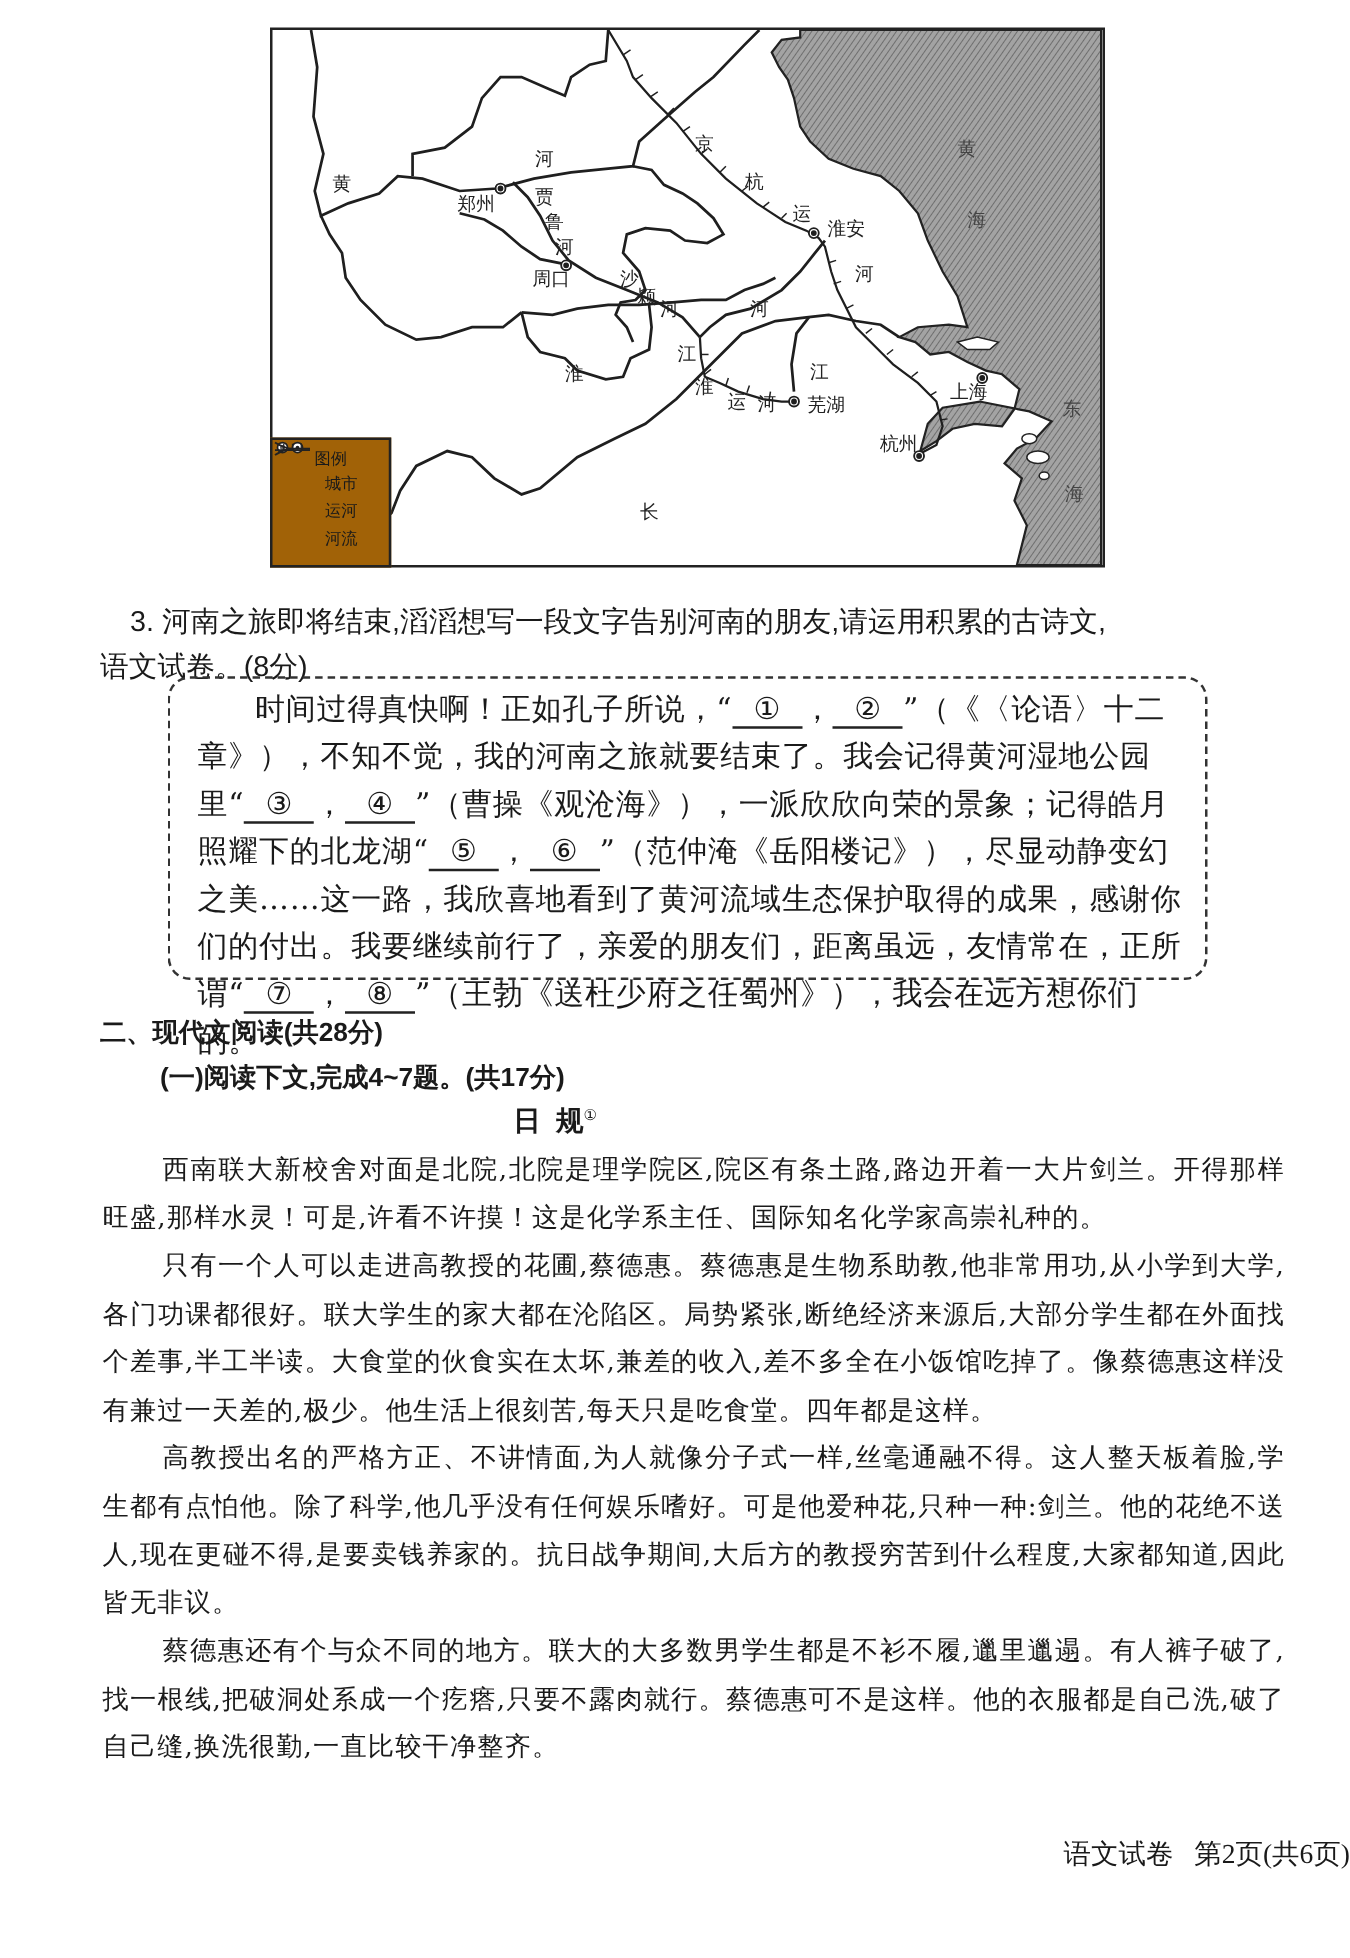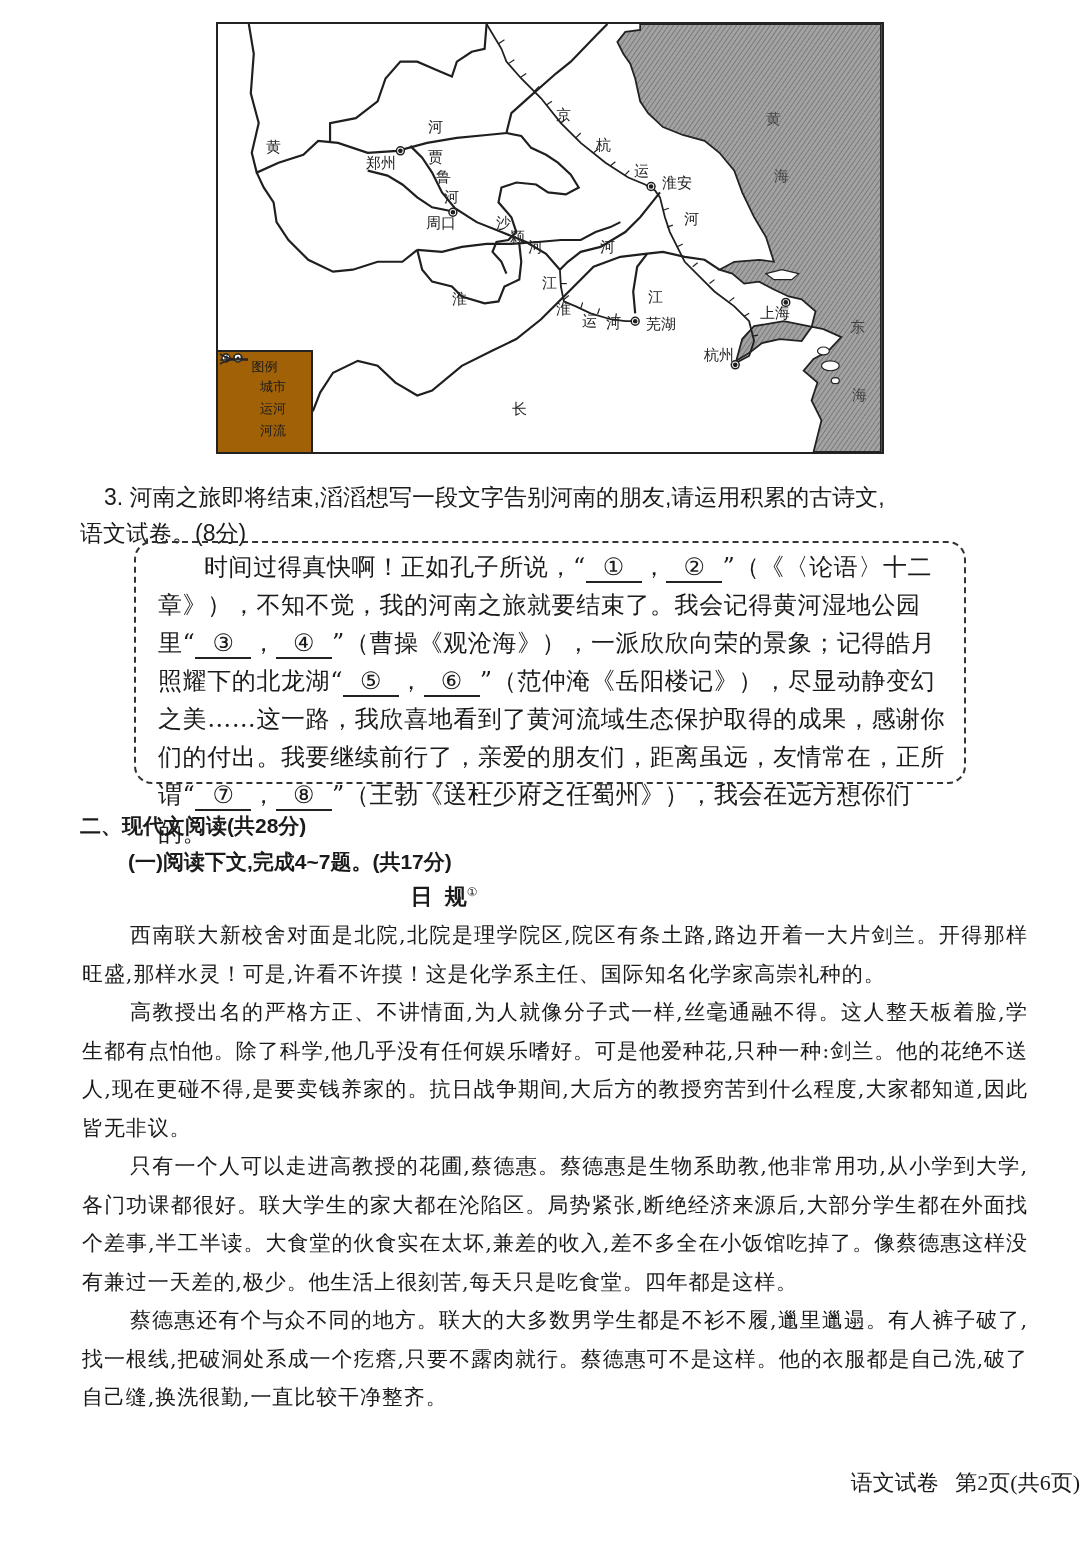--- a/index.html
+++ b/index.html
@@ -228,20 +228,20 @@
 </div>
 
 <div class="section-h">二、现代文阅读(共28分)</div>
 <div class="sub-h">(一)阅读下文,完成4~7题。(共17分)</div>
 <div class="article-title">
   <span style="white-space:pre">日  规</span><sup>①</sup>
 </div>
 
 <div class="article">
   <p>西南联大新校舍对面是北院,北院是理学院区,院区有条土路,路边开着一大片剑兰。开得那样旺盛,那样水灵！可是,许看不许摸！这是化学系主任、国际知名化学家高崇礼种的。</p>
+  <p>只有一个人可以走进高教授的花圃,蔡德惠。蔡德惠是生物系助教,他非常用功,从小学到大学,各门功课都很好。联大学生的家大都在沦陷区。局势紧张,断绝经济来源后,大部分学生都在外面找个差事,半工半读。大食堂的伙食实在太坏,兼差的收入,差不多全在小饭馆吃掉了。像蔡德惠这样没有兼过一天差的,极少。他生活上很刻苦,每天只是吃食堂。四年都是这样。</p>
   <p>高教授出名的严格方正、不讲情面,为人就像分子式一样,丝毫通融不得。这人整天板着脸,学生都有点怕他。除了科学,他几乎没有任何娱乐嗜好。可是他爱种花,只种一种:剑兰。他的花绝不送人,现在更碰不得,是要卖钱养家的。抗日战争期间,大后方的教授穷苦到什么程度,大家都知道,因此皆无非议。</p>
-  <p>只有一个人可以走进高教授的花圃,蔡德惠。蔡德惠是生物系助教,他非常用功,从小学到大学,各门功课都很好。联大学生的家大都在沦陷区。局势紧张,断绝经济来源后,大部分学生都在外面找个差事,半工半读。大食堂的伙食实在太坏,兼差的收入,差不多全在小饭馆吃掉了。像蔡德惠这样没有兼过一天差的,极少。他生活上很刻苦,每天只是吃食堂。四年都是这样。</p>
   <p>蔡德惠还有个与众不同的地方。联大的大多数男学生都是不衫不履,邋里邋遢。有人裤子破了,找一根线,把破洞处系成一个疙瘩,只要不露肉就行。蔡德惠可不是这样。他的衣服都是自己洗,破了自己缝,换洗很勤,一直比较干净整齐。</p>
 </div>
 
 <div class="footer">
   <span style="white-space:pre">语文试卷   第2页(共6页)</span>
 </div>
 
 </body></html>

